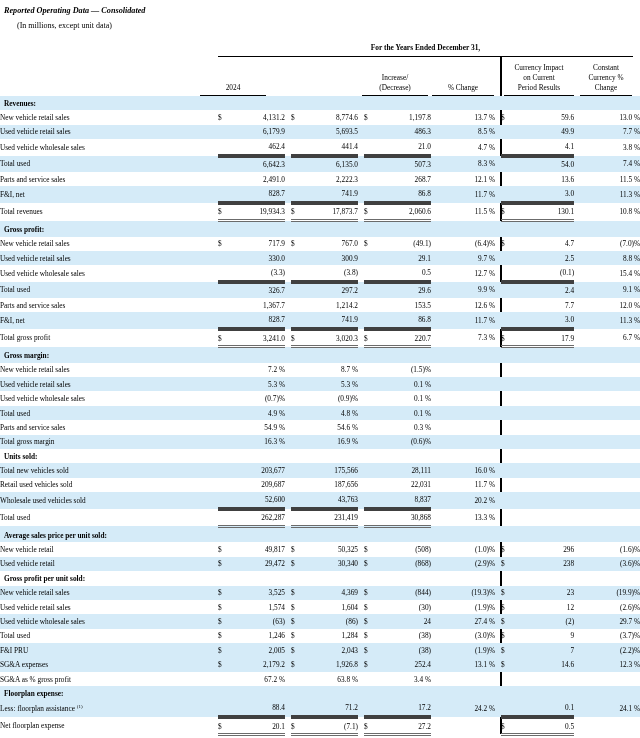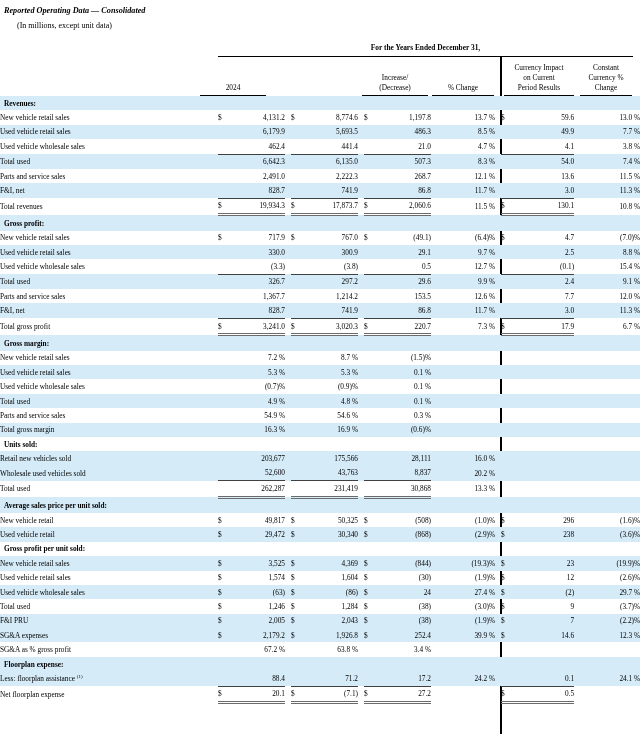--- a/index.html
+++ b/index.html
@@ -19,21 +19,21 @@
 
   table.data { position: absolute; left: 0; top: 96px; width: 640px; border-collapse: collapse; table-layout: fixed; }
   table.data td { height: 14.4px; padding: 0; white-space: nowrap; vertical-align: middle; font-size: 7.3px; }
   tr.shade td { background: #d5ebf8; }
   td.lbl { padding-left: 12px; }
   td.lbl.indent2 { }
   td.lbl.section { padding-left: 4px; font-weight: bold; }
   td.cur { text-align: left; padding-left: 2px; }
   td.num { text-align: right; padding-right: 3px; position: relative; }
   td.pct { text-align: right; padding-right: 2px; }
-  td.ruled-top { border-top: 1px solid #404040; }
+  td.ruled-top { border-top: 4px solid #404040; }
   td.ruled-bot { border-bottom: 3px double #6b6b6b; }
   sup { font-size: 5px; }
 </style>
 </head>
 <body>
 
 <div class="title">Reported Operating Data — Consolidated</div>
 <div class="subtitle">(In millions, except unit data)</div>
 <div class="period-hdr">For the Years Ended December 31,</div>
 <div class="period-rule"></div>
@@ -417,30 +417,46 @@
         <td></td>
         <td class="cur"></td>
         <td class="num"></td>
         <td class="pct"></td>
       </tr>
       <tr>
         <td class="lbl section" colspan="10">Units sold:</td>
         <td colspan="4"></td>
       </tr>
       <tr class="shade">
-        <td class="lbl"><span>Retail new vehicles sold</span></td>
+        <td class="lbl"><span>Total new vehicles sold</span></td>
         <td class="cur"></td>
         <td class="num">203,677</td>
         <td></td>
         <td class="cur"></td>
         <td class="num">175,566</td>
         <td></td>
         <td class="cur"></td>
         <td class="num">28,111</td>
         <td class="pct">16.0 %</td>
+        <td></td>
+        <td class="cur"></td>
+        <td class="num"></td>
+        <td class="pct"></td>
+      </tr>
+      <tr>
+        <td class="lbl"><span>Retail used vehicles sold</span></td>
+        <td class="cur"></td>
+        <td class="num">209,687</td>
+        <td></td>
+        <td class="cur"></td>
+        <td class="num">187,656</td>
+        <td></td>
+        <td class="cur"></td>
+        <td class="num">22,031</td>
+        <td class="pct">11.7 %</td>
         <td></td>
         <td class="cur"></td>
         <td class="num"></td>
         <td class="pct"></td>
       </tr>
       <tr class="shade">
         <td class="lbl"><span>Wholesale used vehicles sold</span></td>
         <td class="cur"></td>
         <td class="num">52,600</td>
         <td></td>
@@ -594,21 +610,21 @@
       <tr class="shade">
         <td class="lbl"><span>SG&amp;A expenses</span></td>
         <td class="cur">$</td>
         <td class="num">2,179.2</td>
         <td></td>
         <td class="cur">$</td>
         <td class="num">1,926.8</td>
         <td></td>
         <td class="cur">$</td>
         <td class="num">252.4</td>
-        <td class="pct">39.9 %</td>
+        <td class="pct">13.1 %</td>
         <td></td>
         <td class="cur">$</td>
         <td class="num">14.6</td>
         <td class="pct">12.3 %</td>
       </tr>
       <tr>
         <td class="lbl"><span>SG&amp;A as % gross profit</span></td>
         <td class="cur"></td>
         <td class="num">67.2 %</td>
         <td></td>

